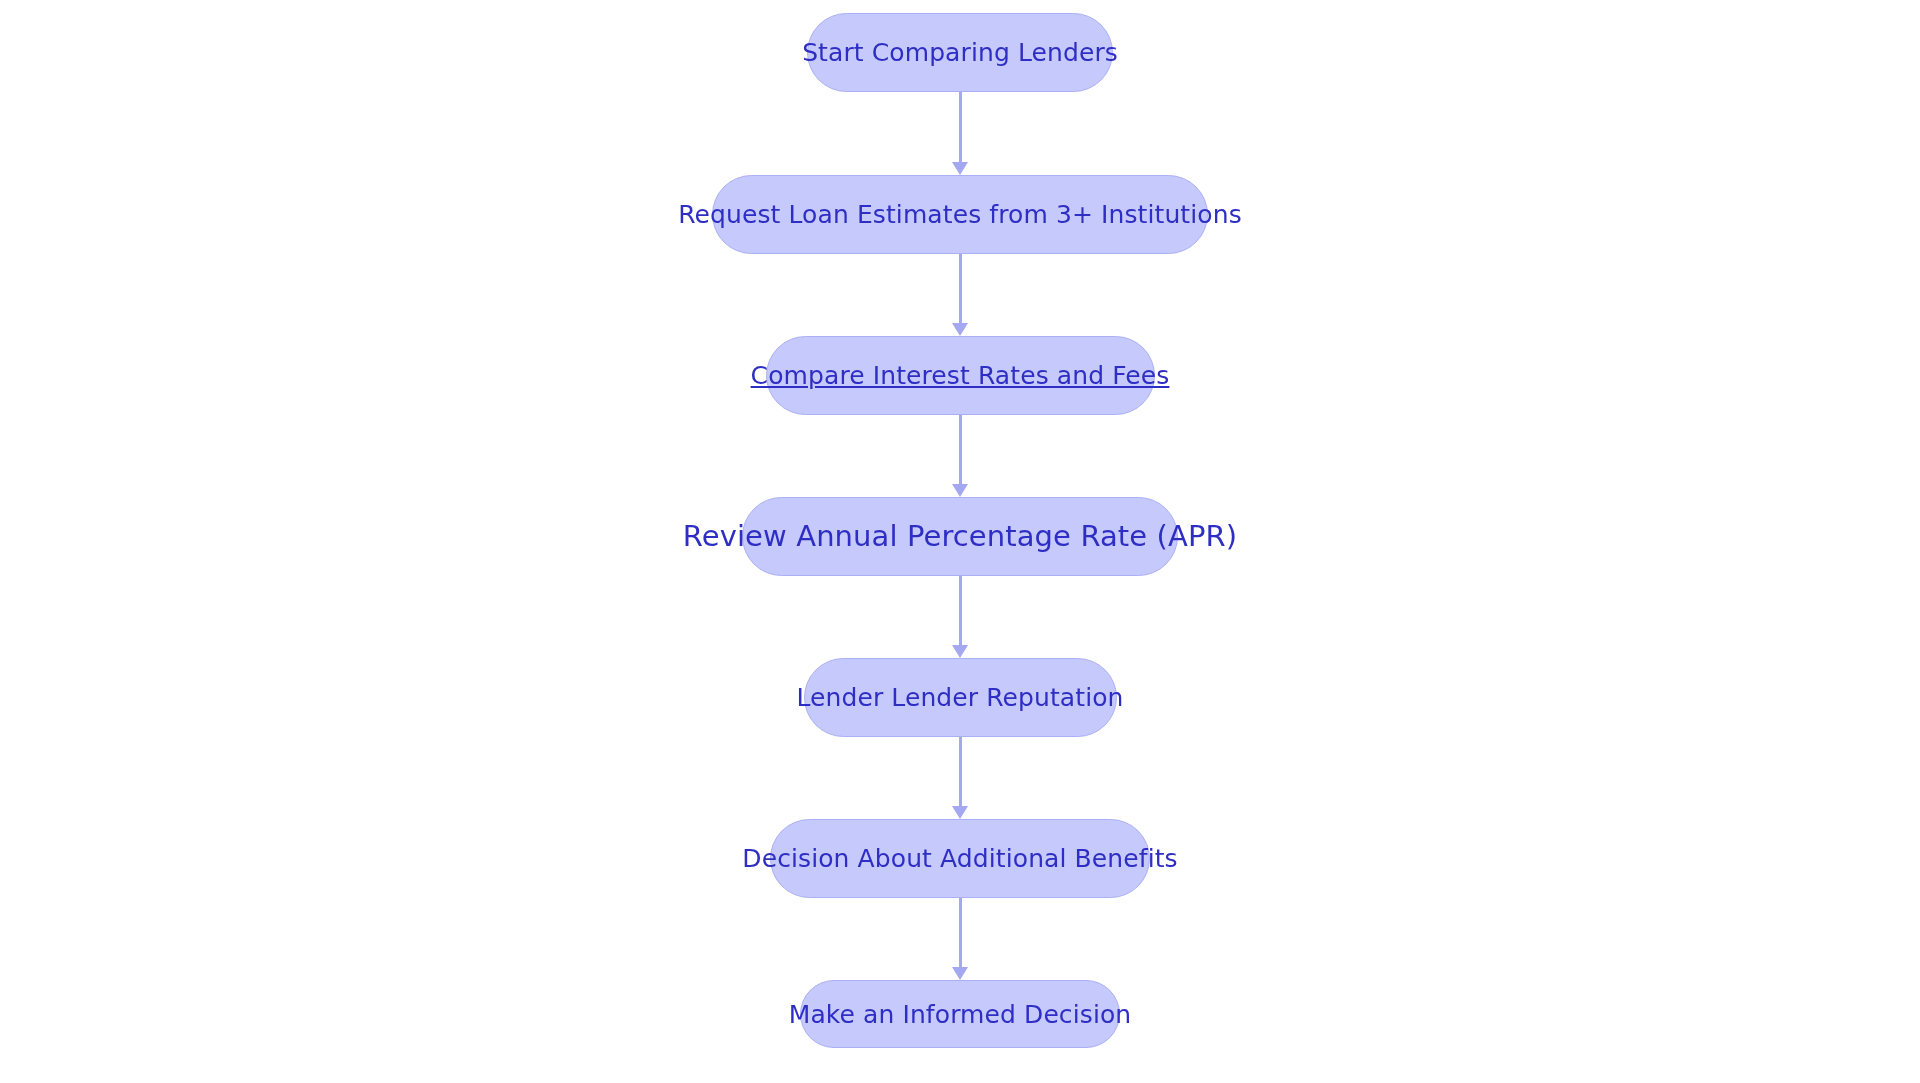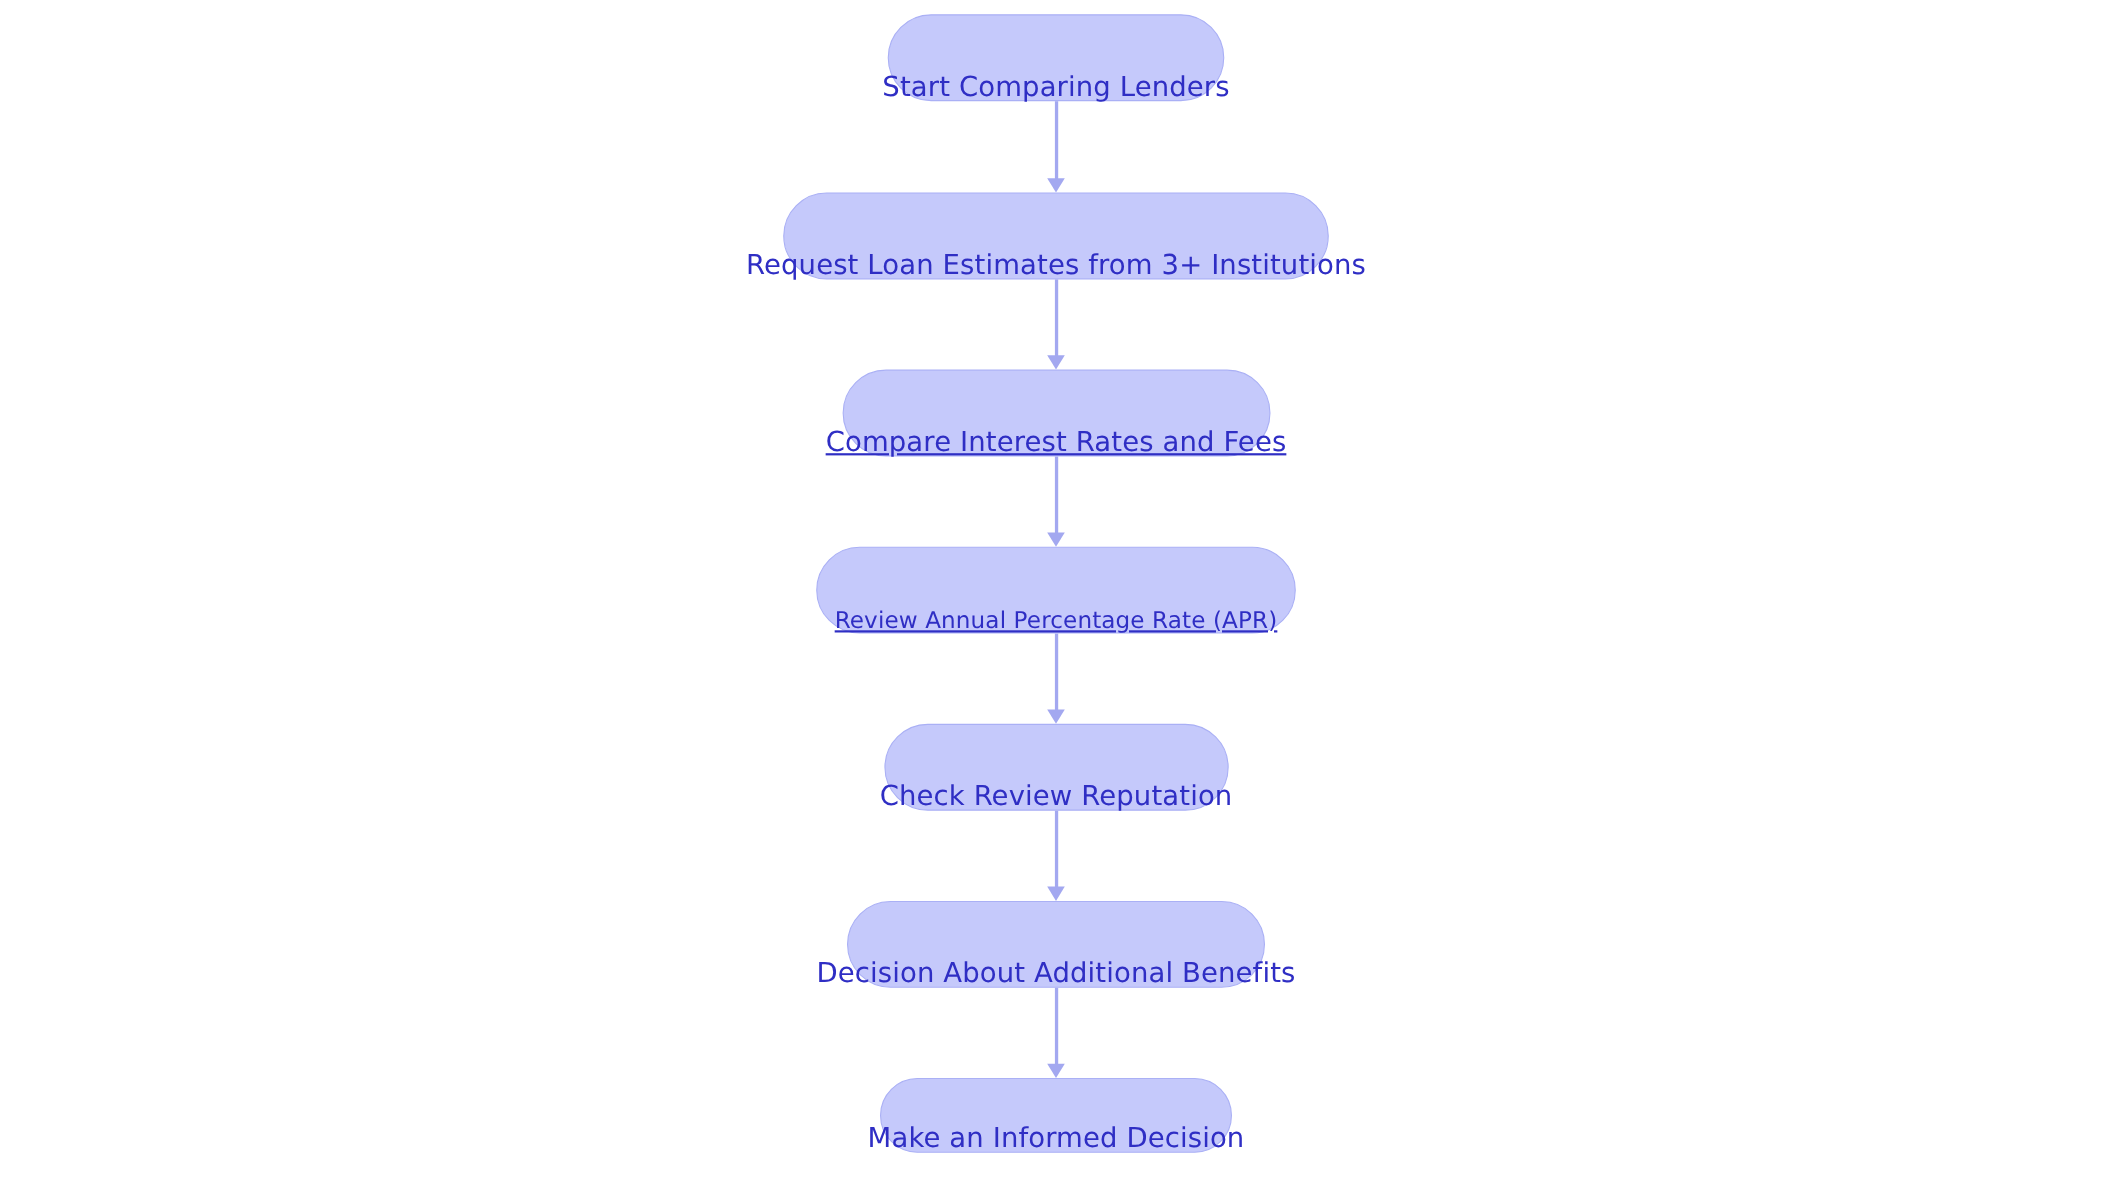--- a/index.html
+++ b/index.html
@@ -37,21 +37,21 @@
     position: relative;
     display: flex;
     justify-content: center;
     align-items: center;
     width: 100%;
   }
 
   .node {
     box-sizing: border-box;
     display: flex;
-    align-items: flex-end;
+    align-items: center;
     justify-content: center;
     background: #c5c9fb;
     border: 1.6px solid #aab0f5;
     border-radius: 999px;
     height: 79px;
     padding: 0 34px;
     white-space: nowrap;
   }
 
   .node-label {
@@ -121,32 +121,32 @@
       </div>
     </div>
 
     <div class="connector" style="height:82px;">
       <div class="line" style="background: rgb(163, 168, 240); width: 3px;"></div>
       <div class="arrow-head" style="border-top-color: rgb(163, 168, 240);"></div>
     </div>
 
     <div class="node-row">
       <div class="node" style="width: 436px; height: 79px; background: rgb(197, 201, 251); border-color: rgb(170, 176, 245);">
-        <span class="node-label" style="color: rgb(47, 46, 196); font-size: 21px; text-decoration: underline;">Review Annual Percentage Rate (APR)</span>
+        <span class="node-label" style="color: rgb(47, 46, 196); font-size: 29px;">Review Annual Percentage Rate (APR)</span>
       </div>
     </div>
 
     <div class="connector" style="height:82px;">
       <div class="line" style="background: rgb(163, 168, 240); width: 3px;"></div>
       <div class="arrow-head" style="border-top-color: rgb(163, 168, 240);"></div>
     </div>
 
     <div class="node-row">
       <div class="node" style="width: 313px; height: 79px; background: rgb(197, 201, 251); border-color: rgb(170, 176, 245);">
-        <span class="node-label" style="color: rgb(47, 46, 196); font-size: 25px;">Check Review Reputation</span>
+        <span class="node-label" style="color: rgb(47, 46, 196); font-size: 25px;">Lender Lender Reputation</span>
       </div>
     </div>
 
     <div class="connector" style="height:82px;">
       <div class="line" style="background: rgb(163, 168, 240); width: 3px;"></div>
       <div class="arrow-head" style="border-top-color: rgb(163, 168, 240);"></div>
     </div>
 
     <div class="node-row">
       <div class="node" style="width: 380px; height: 79px; background: rgb(197, 201, 251); border-color: rgb(170, 176, 245);">

